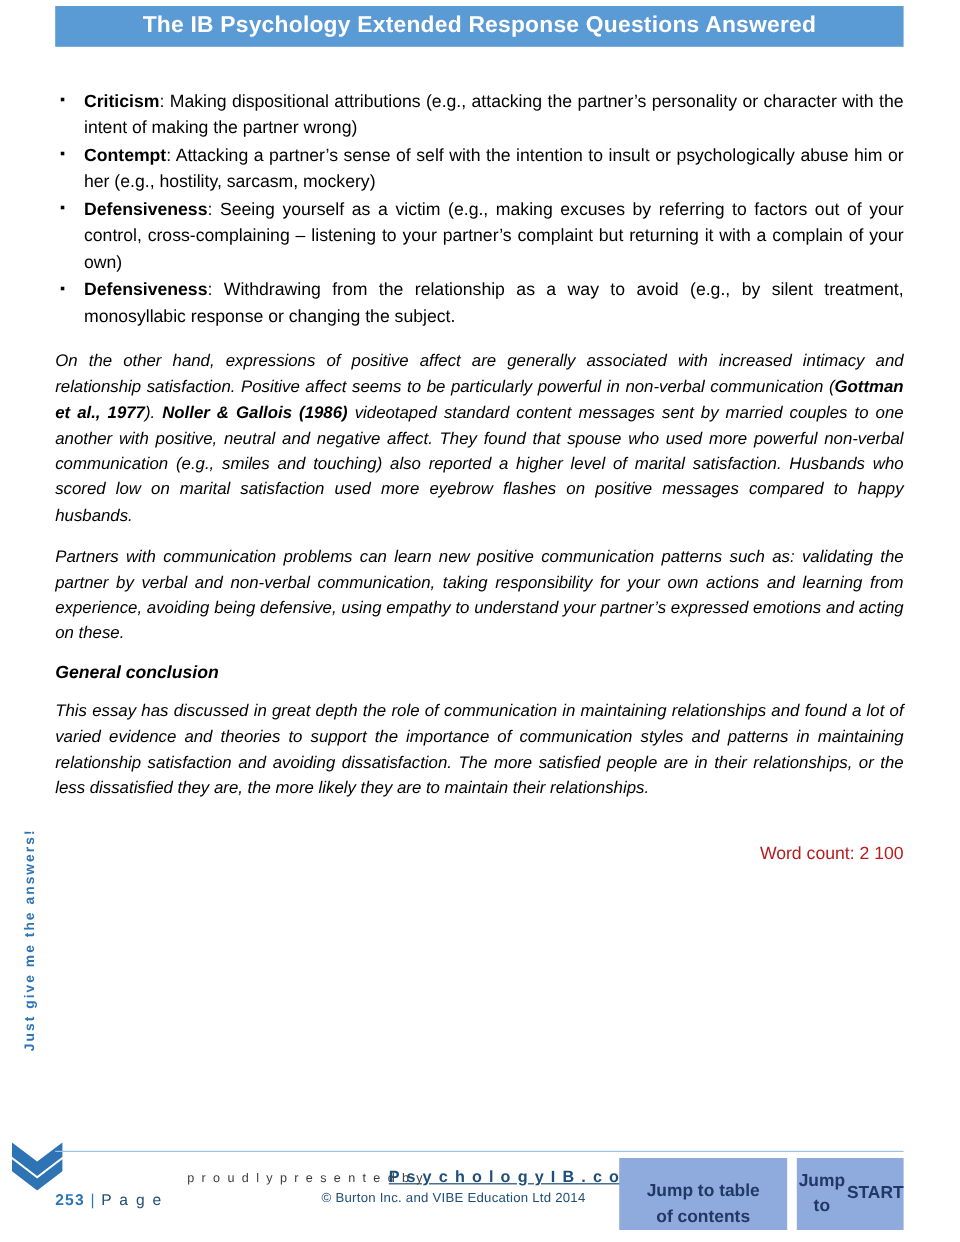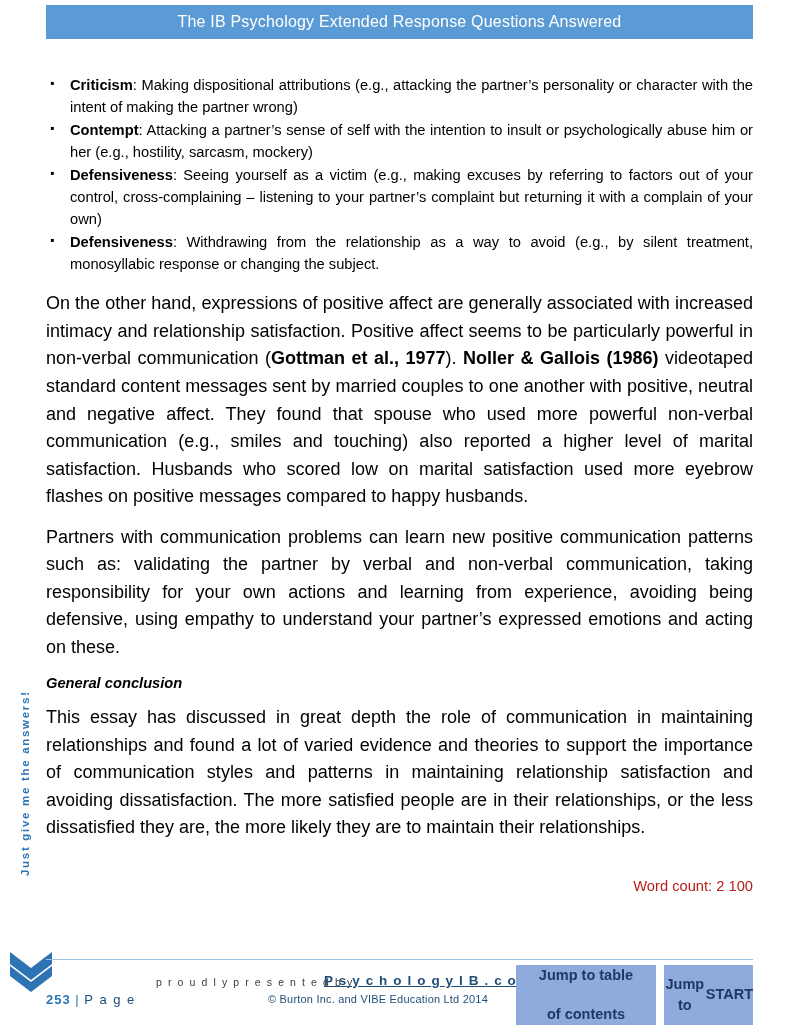--- a/index.html
+++ b/index.html
@@ -50,24 +50,25 @@
     top: 5px;
     width: 707px;
     height: 34px;
     background: #5B9BD5;
     color: #ffffff;
     display: flex;
     align-items: center;
     justify-content: center;
   }
   .header-title {
-    font-size: 16px;
+    font-size: 19px;
     font-family: "Liberation Sans", sans-serif;
     color: #ffffff;
     letter-spacing: 0.2px;
+    font-weight: bold;
   }
   
   .content {
     position: absolute;
     left: 46px;
     top: 74px;
     width: 707px;
   }
   ul.bullets {
     list-style: none;
@@ -85,25 +86,26 @@
   }
   ul.bullets li::before {
     content: "\25AA";
     position: absolute;
     left: 4px;
     top: 0px;
     font-size: 12px;
     color: #000;
   }
   .para {
-    font-size: 18px;
+    font-size: 14px;
     line-height: 1.53;
     text-align: justify;
     color: #000;
     margin: 13px 0 0 0;
+    font-style: italic;
   }
   .para.first { margin-top: 15px; }
   b, .bold { font-weight: bold; }
   .subhead {
     font-size: 14.7px;
     font-weight: bold;
     color: #000;
     margin: 14px 0 0 0;
     font-style: italic;
   }
@@ -178,21 +180,21 @@
     position: absolute;
     left: 470px;
     top: 0px;
     width: 140px;
     height: 60px;
     background: #8FAADC;
     color: #1F3864;
     display: flex;
     flex-direction: column;
     align-items: center;
-    justify-content: space-between;
+    justify-content: flex-end;
     font-size: 14.5px;
     font-weight: bold;
     line-height: 1.45;
     text-align: center;
   }
   .jump-start {
     position: absolute;
     left: 618px;
     top: 0px;
     width: 89px;

